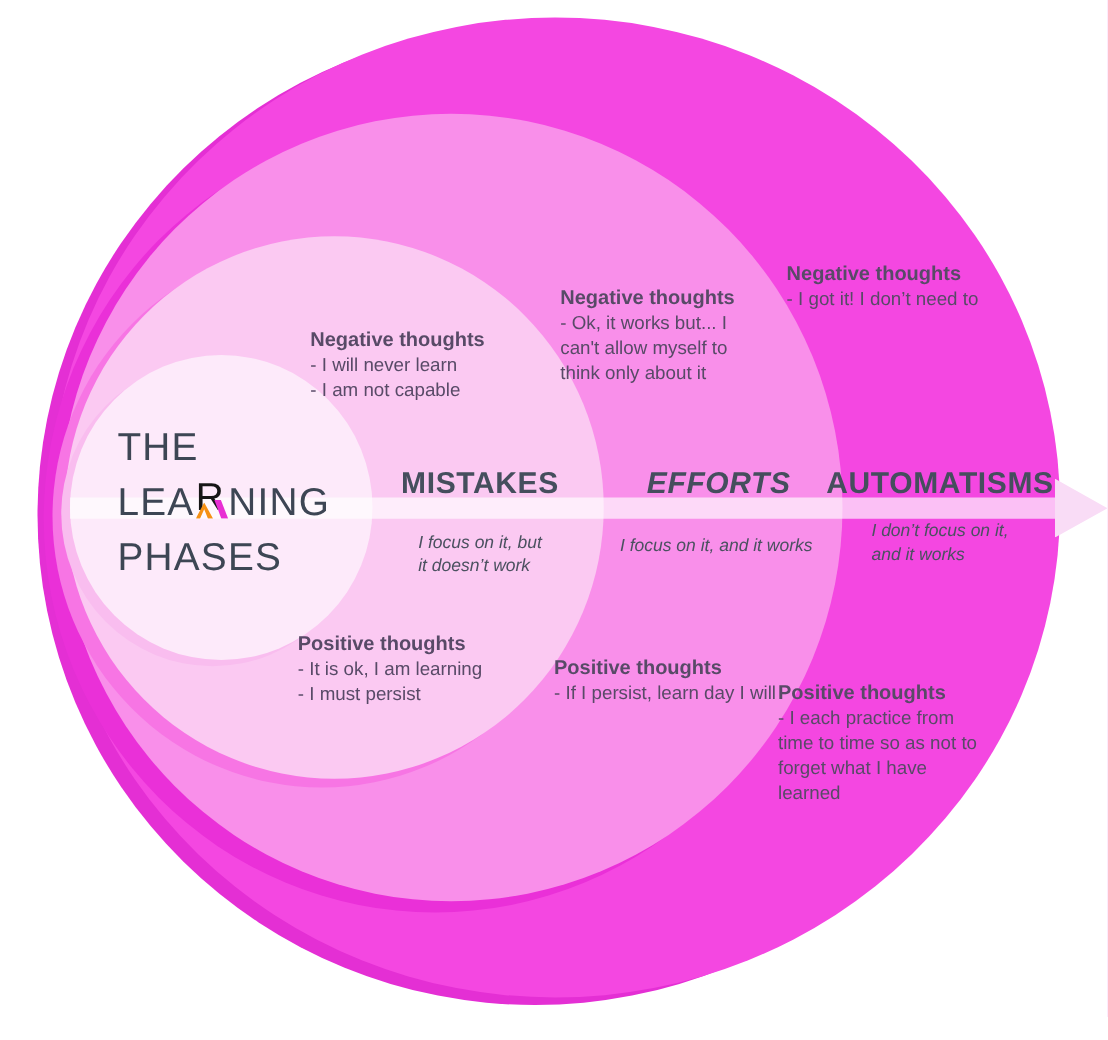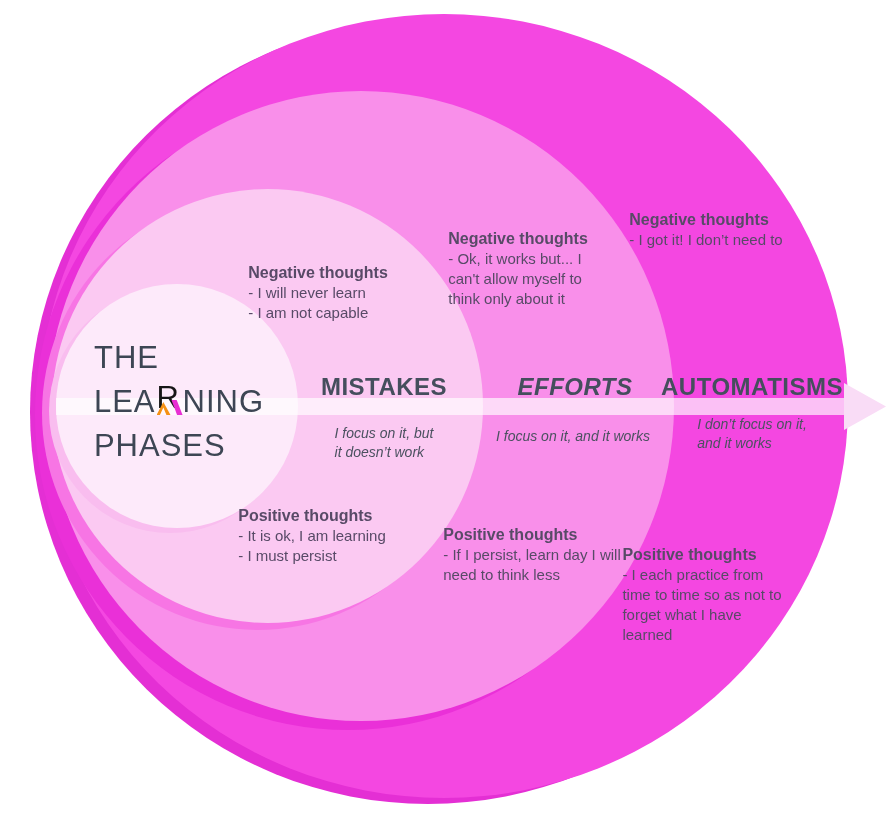--- a/index.html
+++ b/index.html
@@ -111,21 +111,20 @@
 
   <div class="centered thought-block" id="positive-block-mistakes">
     <div class="thought-header">Positive thoughts</div>
     <div>- It is ok, I am learning</div>
     <div>- I must persist</div>
   </div>
 
   <div class="centered thought-block" id="positive-block-efforts">
     <div class="thought-header">Positive thoughts</div>
     <div>- If I persist, learn day I will</div>
-    <div>need to think less</div>
   </div>
 
   <div class="centered thought-block" id="positive-block-automatisms">
     <div class="thought-header">Positive thoughts</div>
     <div>- I each practice from</div>
     <div>time to time so as not to</div>
     <div>forget what I have</div>
     <div>learned</div>
   </div>
 

